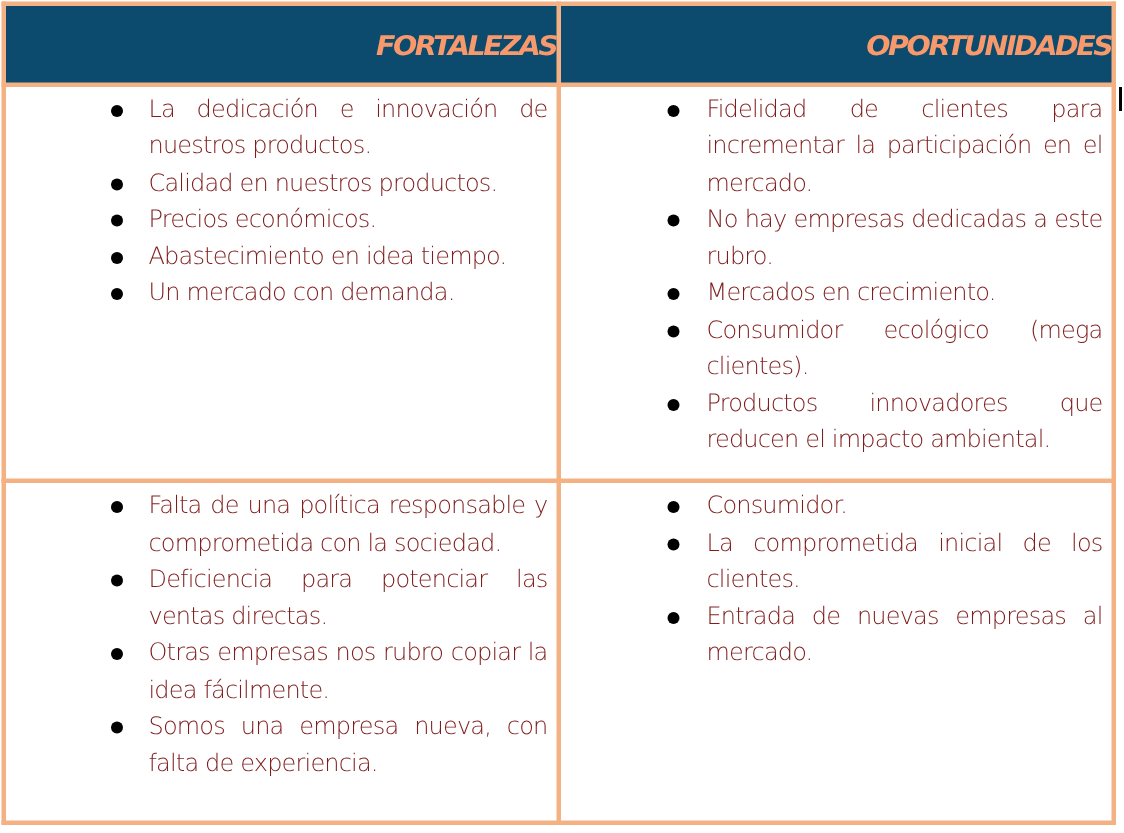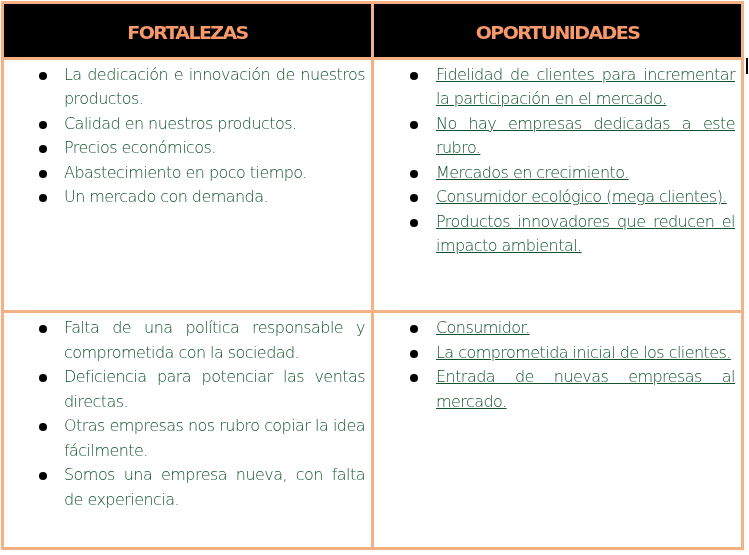--- a/index.html
+++ b/index.html
@@ -9,24 +9,25 @@
     width: 743px; height: 549px;
     border-collapse: collapse;
     table-layout: fixed;
   }
   .foda td {
     border: 3px solid #f4b183;
     padding: 0;
     vertical-align: top;
   }
   .foda td.head {
-    background: #000000;
+    background: #0c4a6e;
     height: 48px;
-    text-align: center;
+    text-align: right;
     vertical-align: middle;
+    font-style: italic;
   }
   .head-title {
     display: inline-block;
     font-family: "DejaVu Sans", sans-serif;
     font-weight: bold;
     font-size: 19px;
     letter-spacing: -1.6px;
     transform: scaleY(0.95);
     padding-top: 4px;
   }
@@ -39,33 +40,34 @@
     margin: 0;
     padding: 3px 6px 0 0;
   }
   ul.items li {
     position: relative;
     padding-left: 60px;
     font-family: "DejaVu Sans", sans-serif;
     font-weight: 200;
     font-size: 16px;
     line-height: 24.5px;
-    color: #14532d;
+    color: #7f1d1d;
     text-align: justify;
     letter-spacing: -0.55px;
     word-spacing: 0px;
+    margin-left: 35px;
   }
   ul.items li .bullet {
     position: absolute;
     left: 35px; top: 9px;
     width: 8px; height: 8px;
     border-radius: 50%;
     background: #000;
   }
-  .right-col ul.items li { padding-left: 62px; text-decoration: underline; }
+  .right-col ul.items li { padding-left: 62px; }
   .right-col ul.items li .bullet { left: 36px; }
   .cursor-mark {
     position: absolute; left: 746px; top: 58px;
     width: 2px; height: 16px; background: #000;
   }
 </style>
 </head>
 <body>
 
 <table class="foda">
@@ -77,21 +79,21 @@
     <td class="head">
       <span class="head-title title-orange">OPORTUNIDADES</span>
     </td>
   </tr>
   <tr>
     <td class="body-cell">
       <ul class="items">
         <li><span class="bullet"></span><span>La dedicación e innovación de nuestros productos.</span></li>
         <li><span class="bullet"></span><span>Calidad en nuestros productos.</span></li>
         <li><span class="bullet"></span><span>Precios económicos.</span></li>
-        <li><span class="bullet"></span><span>Abastecimiento en poco tiempo.</span></li>
+        <li><span class="bullet"></span><span>Abastecimiento en idea tiempo.</span></li>
         <li><span class="bullet"></span><span>Un mercado con demanda.</span></li>
       </ul>
     </td>
     <td class="body-cell right-col">
       <ul class="items">
         <li><span class="bullet"></span><span>Fidelidad de clientes para incrementar la participación en el mercado.</span></li>
         <li><span class="bullet"></span><span>No hay empresas dedicadas a este rubro.</span></li>
         <li><span class="bullet"></span><span>Mercados en crecimiento.</span></li>
         <li><span class="bullet"></span><span>Consumidor ecológico (mega clientes).</span></li>
         <li><span class="bullet"></span><span>Productos innovadores que reducen el impacto ambiental.</span></li>

